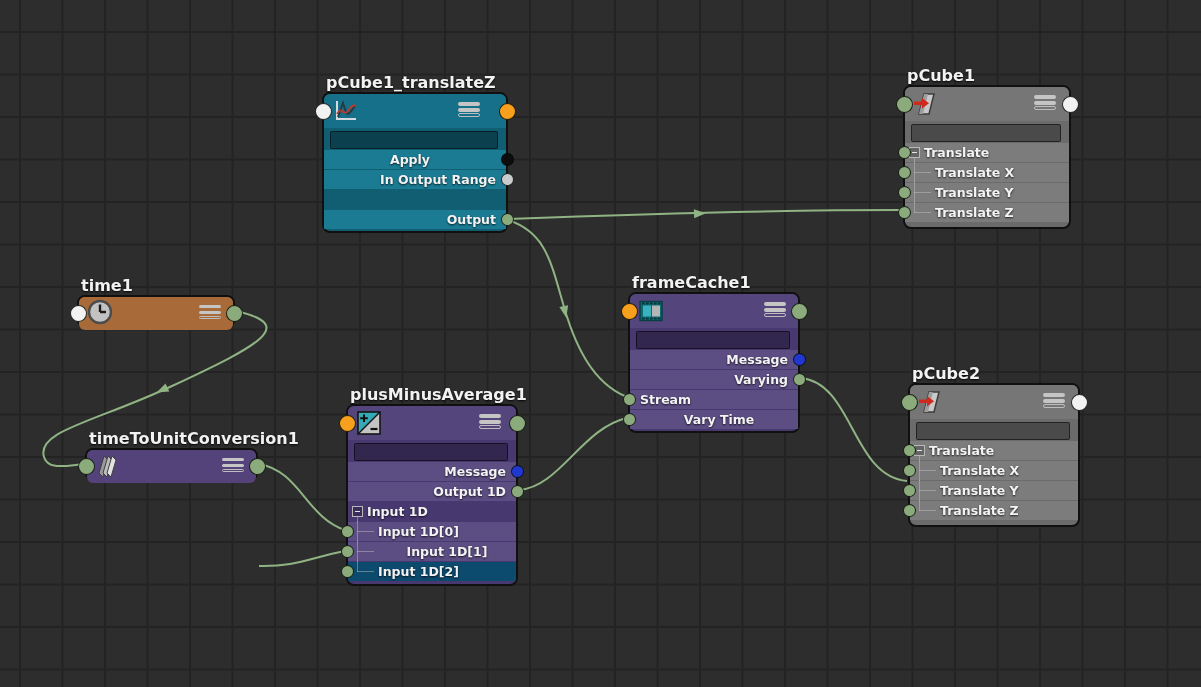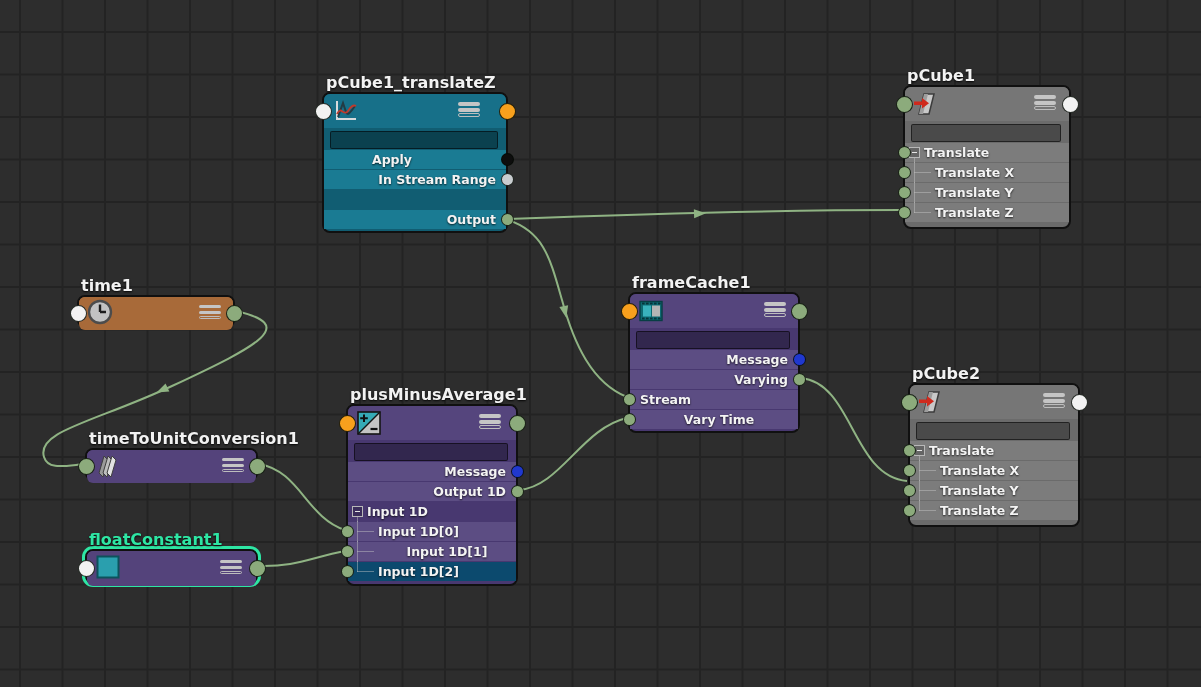--- a/index.html
+++ b/index.html
@@ -96,25 +96,25 @@
           <div class="hamburger" style="right: 26px; top: 8px;">
             <div class="bar"></div>
             <div class="bar"></div>
             <div class="bar hollow"></div>
           </div>
         </div>
         <div class="port hdr" style="background: rgb(242, 242, 242); top: 8.5px; left: -9.5px;"></div>
         <div class="port hdr" style="background: rgb(247, 160, 29); top: 8.5px; right: -9.5px;"></div>
         <div class="field" style="width: 166px;"></div>
         <div class="row" style="top: 56px; background: rgb(26, 123, 147);">
-          <span class="row-label" style="text-align: left; padding-right: 10px; padding-left: 0px; margin-left: 48px;">Apply</span>
+          <span class="row-label" style="text-align: center; padding-right: 10px; padding-left: 0px;">Apply</span>
           <div class="port row-port" style="background: rgb(13, 13, 13); right: -7.5px;"></div>
         </div>
         <div class="row" style="top: 76px; background: rgb(26, 123, 147);">
-          <span class="row-label" style="text-align: right; padding-right: 10px; padding-left: 0px;">In Stream Range</span>
+          <span class="row-label" style="text-align: right; padding-right: 10px; padding-left: 0px;">In Output Range</span>
           <div class="port row-port" style="background: rgb(201, 205, 208); right: -7.5px;"></div>
         </div>
         <div class="row" style="top: 116px; background: rgb(26, 123, 147);">
           <span class="row-label" style="text-align: right; padding-right: 10px; padding-left: 8px;">Output</span>
           <div class="port row-port" style="background: rgb(140, 171, 124); right: -7.5px;"></div>
         </div>
       </div>
       <div class="node" style="left: 903px; top: 85px; width: 168px; height: 144px; background: rgb(107, 107, 107); --sel: #2ee6a4;">
         <div class="node-title">pCube1</div>
         <div class="header" style="height: 34px; background: rgb(118, 118, 118);">
@@ -298,37 +298,20 @@
           </span>
           <div class="hamburger" style="right: 12px; top: 7.5px;">
             <div class="bar"></div>
             <div class="bar"></div>
             <div class="bar hollow"></div>
           </div>
         </div>
         <div class="port hdr" style="background: rgb(140, 171, 124); top: 8px; left: -9.5px;"></div>
         <div class="port hdr" style="background: rgb(140, 171, 124); top: 8px; right: -9.5px;"></div>
       </div>
-      <div class="node selected" style="left: 85px; top: 549px; width: 173px; height: 35px; background: rgb(84, 67, 123); --sel: #2ee6a4;">
-        <div class="node-title" style="color: rgb(46, 230, 164);">floatConstant1</div>
-        <div class="header" style="height: 35px; background: rgb(84, 67, 123); border-radius: 6px;">
-          <span class="node-icon" style="top: 2.5px;">
-            <svg viewBox="0 0 26 26">
-              <rect x="2.5" y="2.5" width="21" height="21" fill="#2a9fae" stroke="#0c525c" stroke-width="2"></rect>
-            </svg>
-          </span>
-          <div class="hamburger" style="right: 14px; top: 8.5px;">
-            <div class="bar"></div>
-            <div class="bar"></div>
-            <div class="bar hollow"></div>
-          </div>
-        </div>
-        <div class="port hdr" style="background: rgb(242, 242, 242); top: 9px; left: -9.5px;"></div>
-        <div class="port hdr" style="background: rgb(140, 171, 124); top: 9px; right: -9.5px;"></div>
-      </div>
       <div class="node" style="left: 908px; top: 355px; width: 172px; height: 144px; background: rgb(107, 107, 107); margin-top: 28px; --sel: #2ee6a4;">
         <div class="node-title">pCube2</div>
         <div class="header" style="height: 34px; background: rgb(118, 118, 118);">
           <span class="node-icon">
             <svg viewBox="0 0 26 26">
               <polygon points="11,3 21,3 16,23 6,23" fill="#c9c9c9" stroke="#3c3c3c" stroke-width="1.5"></polygon>
               <polygon points="11,3 15,3 10,23 6,23" fill="#9d9d9d"></polygon>
               <rect x="1" y="10.5" width="9" height="3.5" fill="#cf2a1d"></rect>
               <polygon points="9,7 16,12.2 9,17.5" fill="#cf2a1d"></polygon>
             </svg>

